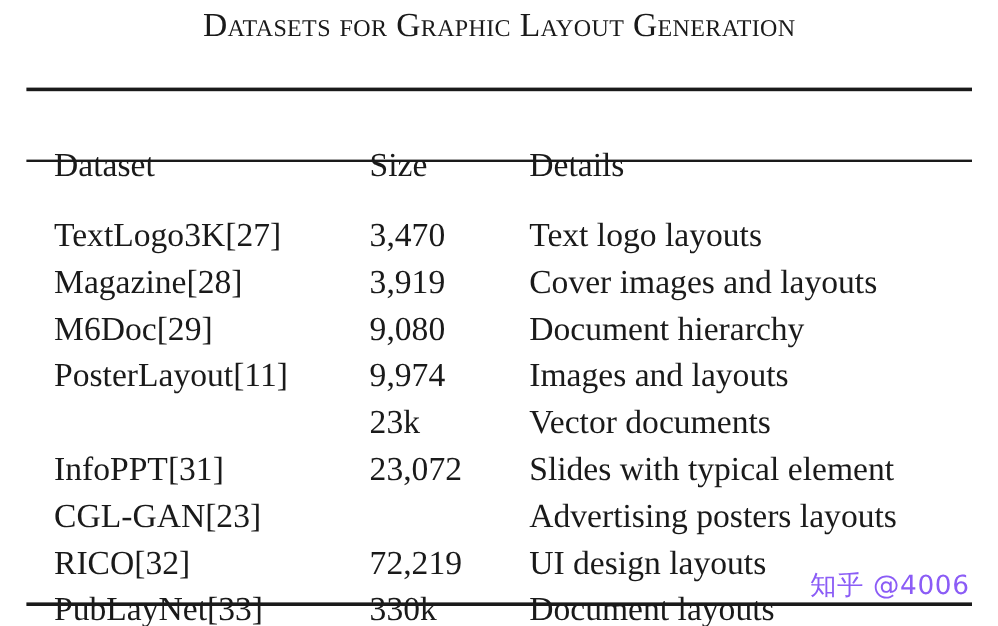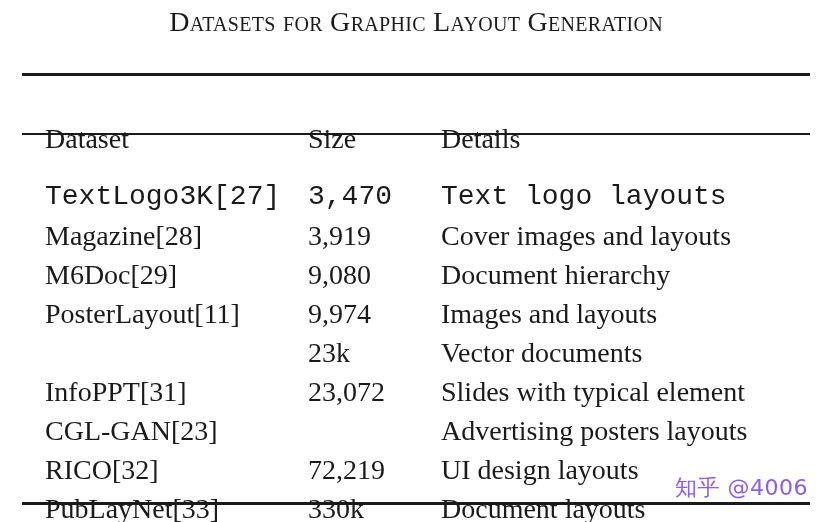--- a/index.html
+++ b/index.html
@@ -74,21 +74,21 @@
 <div class="rule top"></div>
 
 <div class="row header-row">
   <span class="cell c1">Dataset</span>
   <span class="cell c3">Details</span>
   <span class="cell c2">Size</span>
 </div>
 
 <div class="rule mid"></div>
 
-<div class="row" style="top:145px;font-family:Liberation Mono, monospace;">
+<div class="row" style="top:145px;">
   <span class="cell c1">TextLogo3K[27]</span>
   <span class="cell c2">3,470</span>
   <span class="cell c3">Text logo layouts</span>
 </div>
 <div class="row" style="top:184px;">
   <span class="cell c1">Magazine[28]</span>
   <span class="cell c2">3,919</span>
   <span class="cell c3">Cover images and layouts</span>
 </div>
 <div class="row" style="top:223px;">

